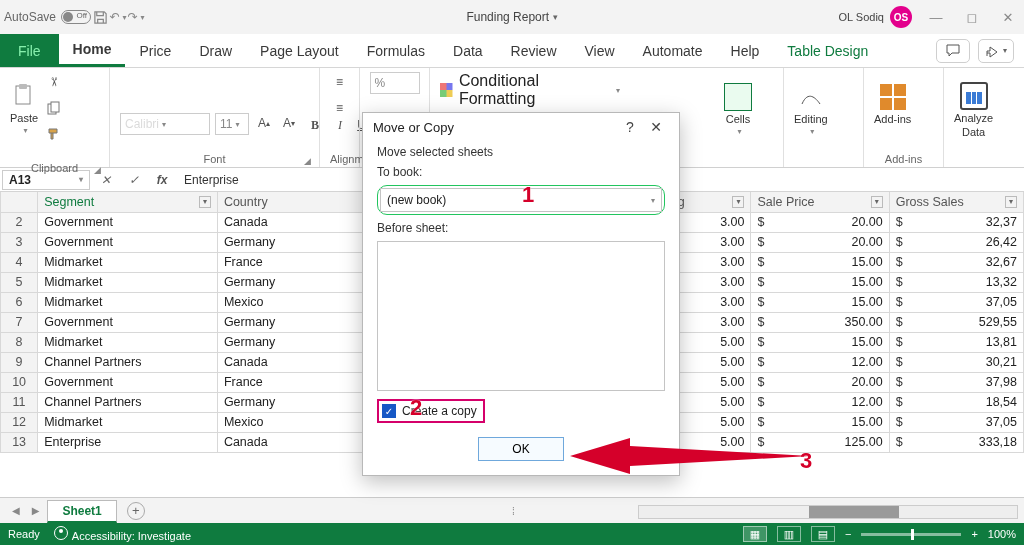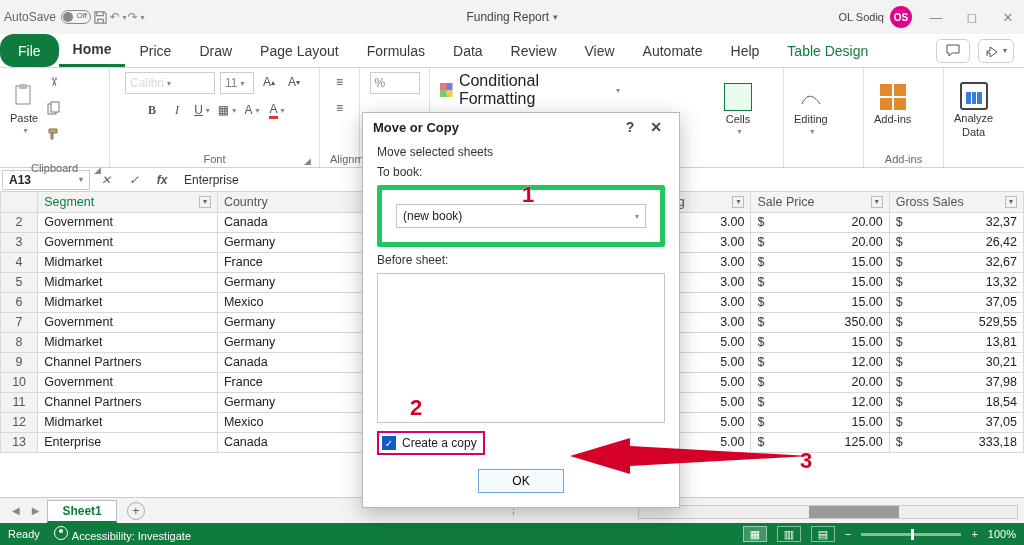--- a/index.html
+++ b/index.html
@@ -18,21 +18,21 @@
   .title-center .fname { color:#444; }
   .title-center .caret { font-size:9px; }
   .title-right { margin-left:auto; display:flex; align-items:center; gap:12px; }
   .account { display:flex; align-items:center; gap:6px; font-size:11px; color:#444;}
   .avatar { width:22px; height:22px; background:#e3008c; color:white; border-radius:50%; display:flex; align-items:center; justify-content:center; font-size:10px; font-weight:600; }
   .winctl { width:24px; text-align:center; color:#888; font-size:13px;}
 
   
   .tabs { height:34px; display:flex; align-items:center; background:#fff; border-bottom:1px solid #d6d6d6; padding-left:0; }
   .tab { padding:0 14px; height:100%; display:flex; align-items:center; font-size:14px; color:#3a3a3a; }
-  .tab.file { background:#0f7b3f; color:#ffffff; font-weight:400; padding:0 18px;border-radius:14px;}
+  .tab.file { background:#0f7b3f; color:#86efac; font-weight:400; padding:0 18px;}
   .tab.active { font-weight:600; border-bottom:3px solid #0f7b3f; padding-bottom:0; }
   .tab.td { color:#0f7b3f; font-weight:500; }
   .tabs .right { margin-left:auto; display:flex; gap:8px; padding-right:10px;}
   .pill { border:1px solid #cfcfcf; border-radius:5px; height:24px; min-width:34px; display:flex; align-items:center; justify-content:center; font-size:13px; color:#444; padding:0 6px; gap:4px;}
   .pill .caret { font-size:8px; color:#666; }
 
   
   .ribbon { height:100px; background:#fff; border-bottom:1px solid #d0d0d0; display:flex; align-items:stretch; position:relative; }
   .group { border-right:1px solid #e0e0e0; padding:4px 10px 2px 10px; display:flex; flex-direction:column; }
   .group .body { flex:1; display:flex; align-items:center; gap:6px; }
@@ -92,26 +92,26 @@
   
   .status { height:22px; background:#0f7b3f; color:#fff; display:flex; align-items:center; font-size:11px; padding:0 8px; gap:14px;}
   .status .right { margin-left:auto; display:flex; align-items:center; gap:10px;}
   .viewbtn { width:24px; height:16px; border:1px solid rgba(255,255,255,0.5); display:inline-flex; align-items:center; justify-content:center;}
   .viewbtn.active { background:rgba(255,255,255,0.2);}
   .zoom-slider { width:100px; height:3px; background:rgba(255,255,255,0.5); position:relative;}
   .zoom-slider::before { content:""; position:absolute; left:50%; top:-4px; width:3px; height:11px; background:#fff;}
 
   
   .dialog { position:absolute; left:362px; top:112px; width:318px; background:#fff; border:1px solid #b8b8b8; box-shadow:0 6px 20px rgba(0,0,0,0.25); font-size:12px; z-index:50;}
-  .dialog .titlebar2 { display:flex; align-items:center; padding:6px 10px; font-size:13px;font-weight:bold;}
+  .dialog .titlebar2 { display:flex; align-items:center; padding:6px 10px; font-size:13px;}
   .dialog .titlebar2 .dtitle { flex:1; }
   .dialog .titlebar2 .dbtn { width:26px; text-align:center; color:#444; font-size:14px; }
   .dialog .content { padding:4px 14px 14px 14px; display:flex; flex-direction:column; gap:6px;}
   .dlg-label { color:#333; }
-  .bookselect { border:5px solid #22c55e; border-radius:2px; padding:14px; }
+  .bookselect { border:1px solid #22c55e; border-radius:10px; padding:2px; }
   .bookselect .inner { border:1px solid #c4c4c4; height:24px; display:flex; align-items:center; padding:0 6px; justify-content:space-between; font-size:12px; }
   .beforesheet { border:1px solid #c4c4c4; height:150px; background:#fff; }
   .copyrow { display:flex; align-items:center; gap:6px; margin-top:2px; }
   .copy-hl { border:2px solid #d5006a; padding:3px 6px 3px 3px; display:inline-flex; align-items:center; gap:6px;}
   .cbx { width:14px; height:14px; background:#1658c5; color:#fff; display:flex; align-items:center; justify-content:center; font-size:10px;}
   .okrow { display:flex; justify-content:center; gap:10px; margin-top:8px; }
   .okbtn { width:86px; height:24px; border:1px solid #6fa8dc; background:#f6fbff; font-size:12px; }
 
   
   .anno { position:absolute; color:#d5002a; font-weight:700; font-size:22px; text-shadow:0 0 2px #fff; z-index:60; font-family:"Segoe UI",sans-serif;}
@@ -207,21 +207,21 @@
             <svg width="14" height="14">
               <path d="M2 2h8v4H2z M4 6v6l2 0V6" fill="#d9a34a" stroke="#777"></path>
             </svg>
           </span>
       </div>
     </div>
     <div class="label"><span>Clipboard</span><span class="launcher">◢</span></div>
   </div>
 
   <div class="group" style="width:210px">
-    <div class="body" style="flex-direction:column;align-items:center;gap:6px">
+    <div class="body" style="flex-direction:row;align-items:flex-end;gap:6px">
       <div class="mini">
         <div class="fontsel" style="width:90px">
             <span style="opacity:.3">Calibri</span>
             <span class="drop">▾</span>
           </div>
         <div class="fontsel" style="width:34px">
             <span>11</span>
             <span class="drop">▾</span>
           </div>
         <span class="icobtn">A<sup style="font-size:8px">▴</sup></span>

